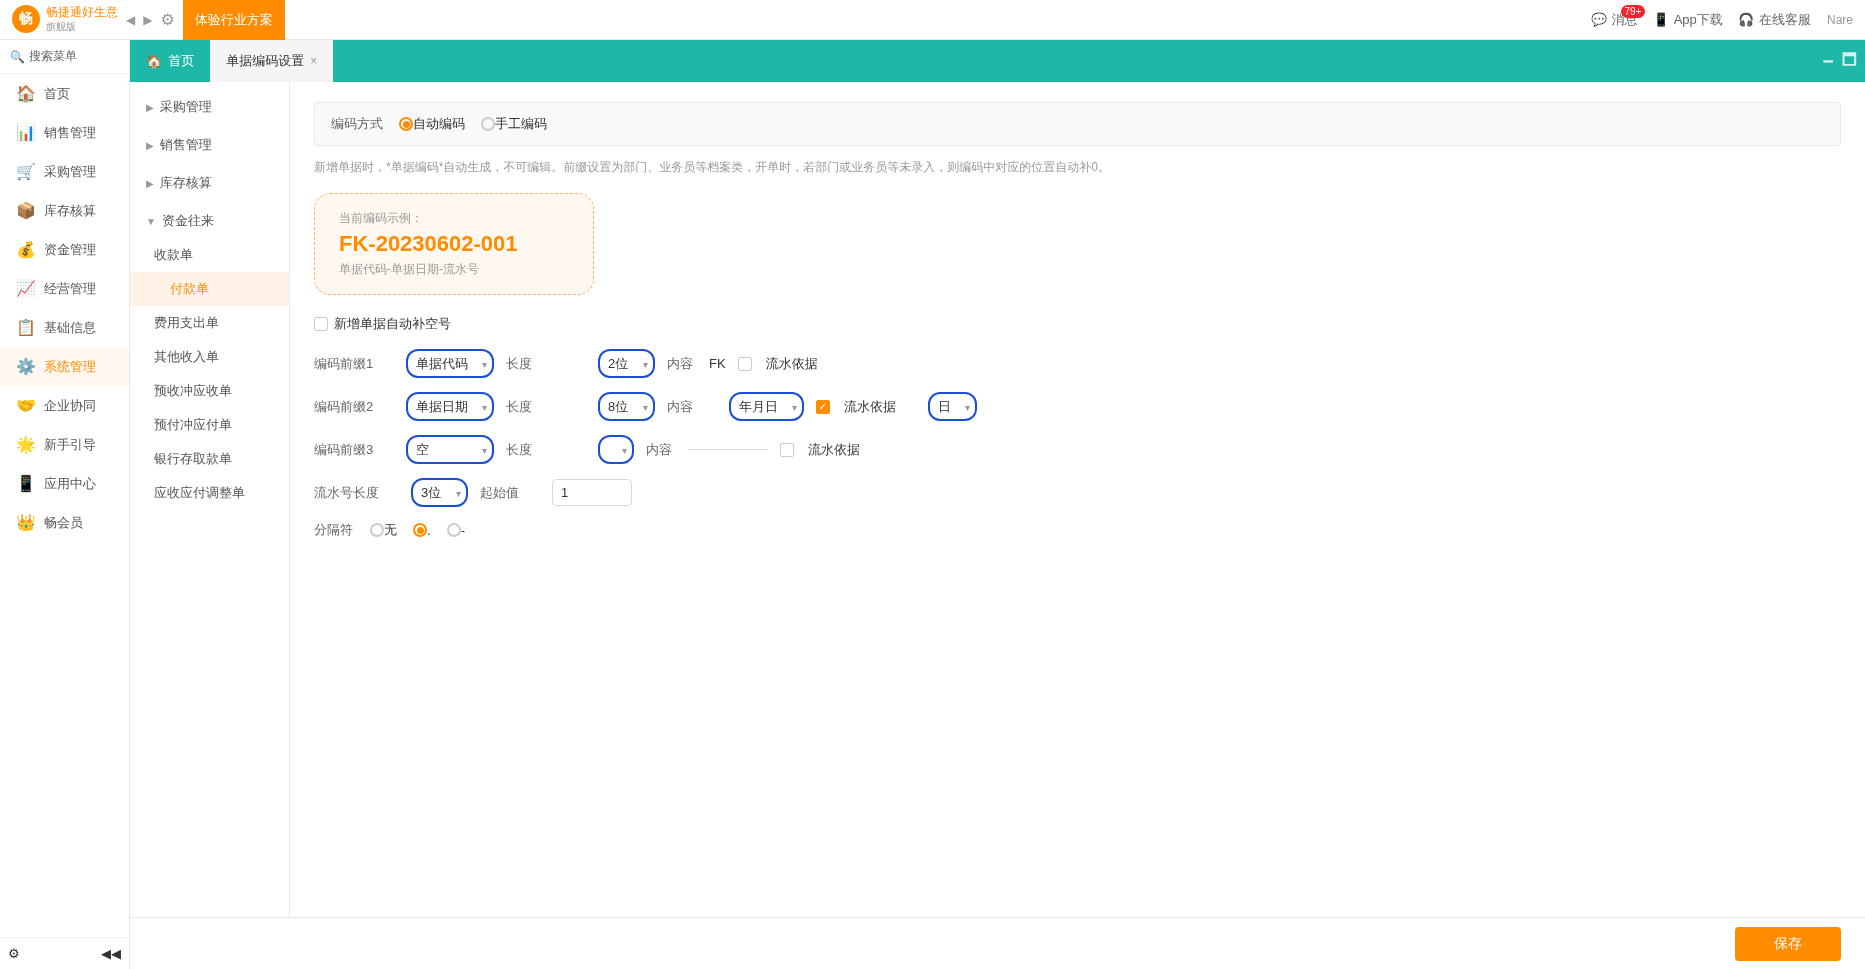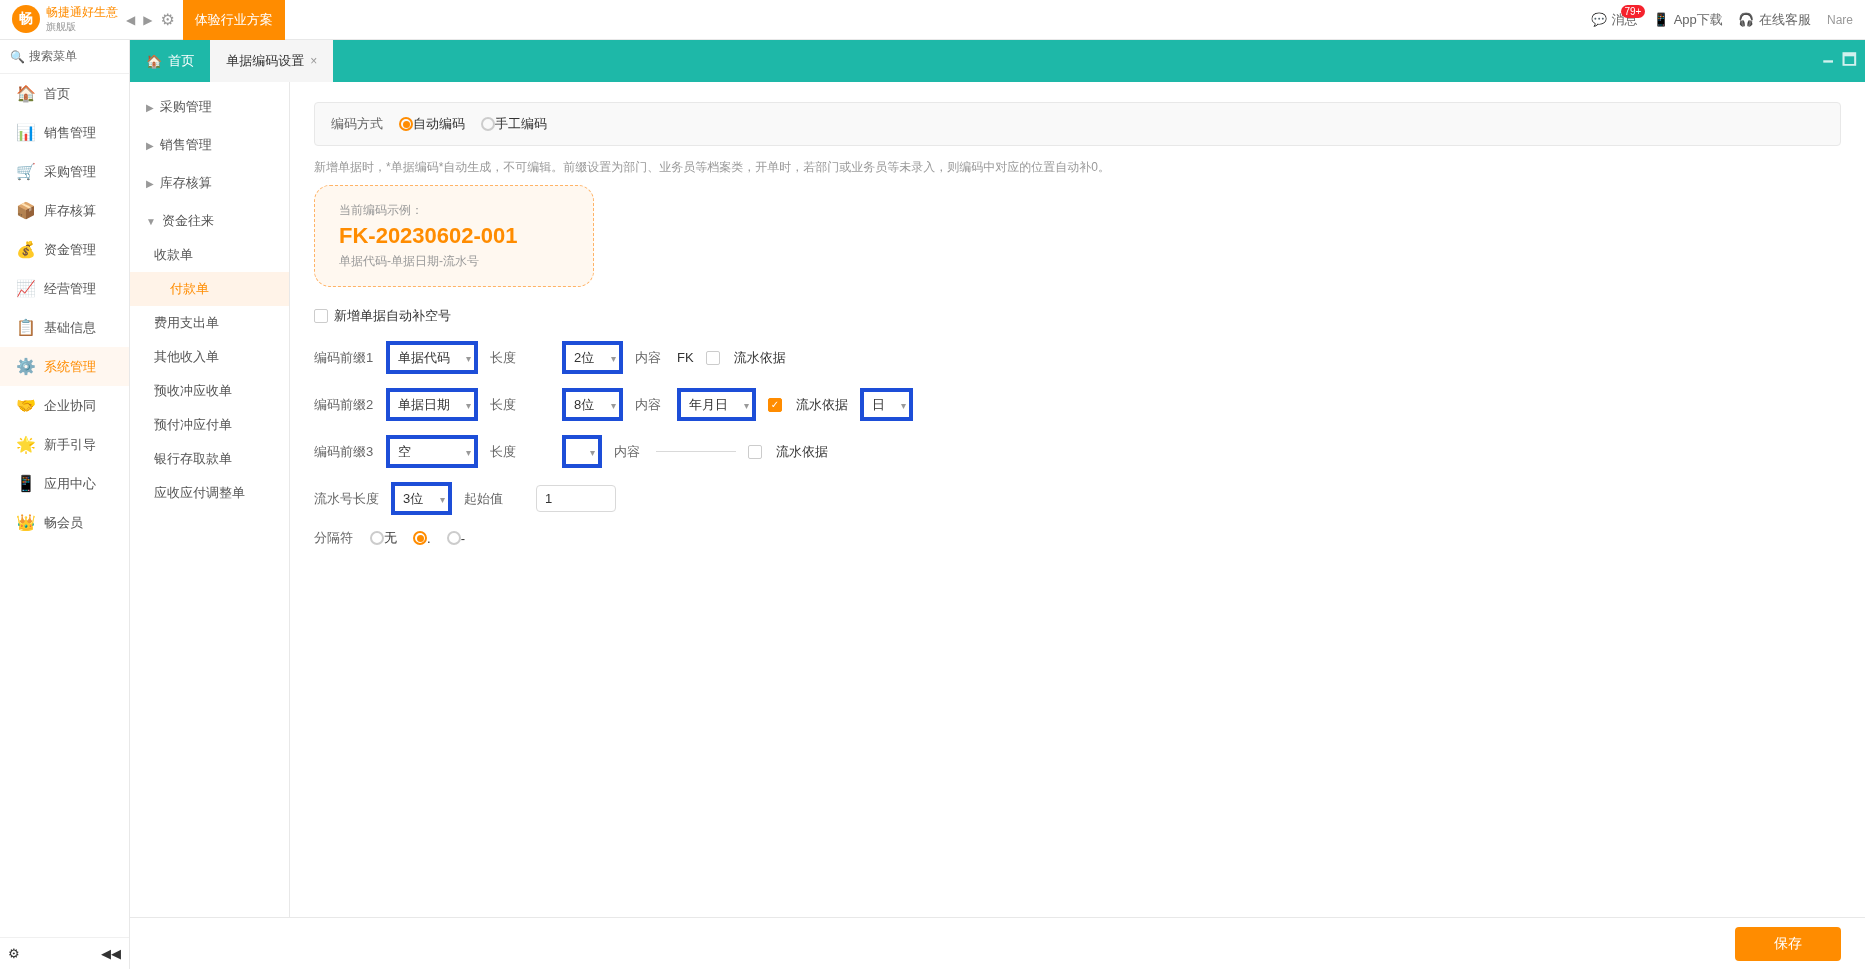--- a/index.html
+++ b/index.html
@@ -63,21 +63,21 @@
 
     
     .section { margin-bottom: 20px; }
     .encode-method { padding: 12px 16px; background: #f9f9f9; border: 1px solid #e8e8e8; border-radius: 4px; display: flex; align-items: center; gap: 16px; margin-bottom: 12px; }
     .encode-label { font-size: 13px; color: #666; }
     .radio-option { display: flex; align-items: center; cursor: pointer; font-size: 13px; color: #333; justify-content: center; }
     .radio-custom { width: 14px; height: 14px; border-radius: 50%; border: 2px solid #ccc; display: flex; align-items: center; justify-content: center; }
     .radio-custom.checked { border-color: #ff8c00; }
     .radio-inner { width: 7px; height: 7px; border-radius: 50%; background: #ff8c00; }
 
-    .info-text { font-size: 12px; color: #999; margin-bottom: 8px; line-height: 1.6; }
+    .info-text { font-size: 12px; color: #999; margin-bottom: 16px; line-height: 1.6; }
 
     
     .preview-box { background: #fff8f0; border: 1px dashed #ffb366; border-radius: 16px; padding: 16px 24px; display: inline-block; margin-bottom: 20px; min-width: 280px; }
     .preview-label { font-size: 12px; color: #999; margin-bottom: 4px; }
     .preview-code { font-size: 22px; font-weight: 600; color: #ff8c00; }
     .preview-desc { font-size: 12px; color: #999; margin-top: 4px; }
 
     
     .checkbox-row { display: flex; align-items: center; gap: 6px; margin-bottom: 16px; }
 
@@ -96,21 +96,21 @@
 
     
     .separator-row { display: flex; align-items: center; gap: 16px; margin-bottom: 16px; }
     .sep-label { font-size: 13px; color: #666; min-width: 40px; }
 
     
     .bottom-bar { height: 52px; background: #fff; border-top: 1px solid #e8e8e8; display: flex; align-items: center; justify-content: flex-end; padding: 0 24px; flex-shrink: 0; }
     .save-btn { background: #ff8c00; color: white; border: none; padding: 8px 39px; border-radius: 4px; font-size: 14px; cursor: pointer; }
 
     .select-wrapper { position: relative; display: inline-block; }
-    .select-wrapper select { border: 4px solid #1d4ed8; border-radius: 0; padding: 5px 24px 5px 8px; font-size: 13px; color: #333; background: #fff; appearance: none; cursor: pointer; outline: none; }
+    .select-wrapper select { border: 2px solid #1d4ed8; border-radius: 12px; padding: 5px 24px 5px 8px; font-size: 13px; color: #333; background: #fff; appearance: none; cursor: pointer; outline: none; margin-left: 20px; }
     .select-wrapper::after { content: '▾'; position: absolute; right: 7px; top: 50%; transform: translateY(-50%); font-size: 10px; color: #999; pointer-events: none; }
   </style>
 </head>
 <body>
 
 <div class="top-bar">
   <div class="top-bar-left">
     <div class="top-bar-logo">
       <div class="logo-icon">畅</div>
       <div>

